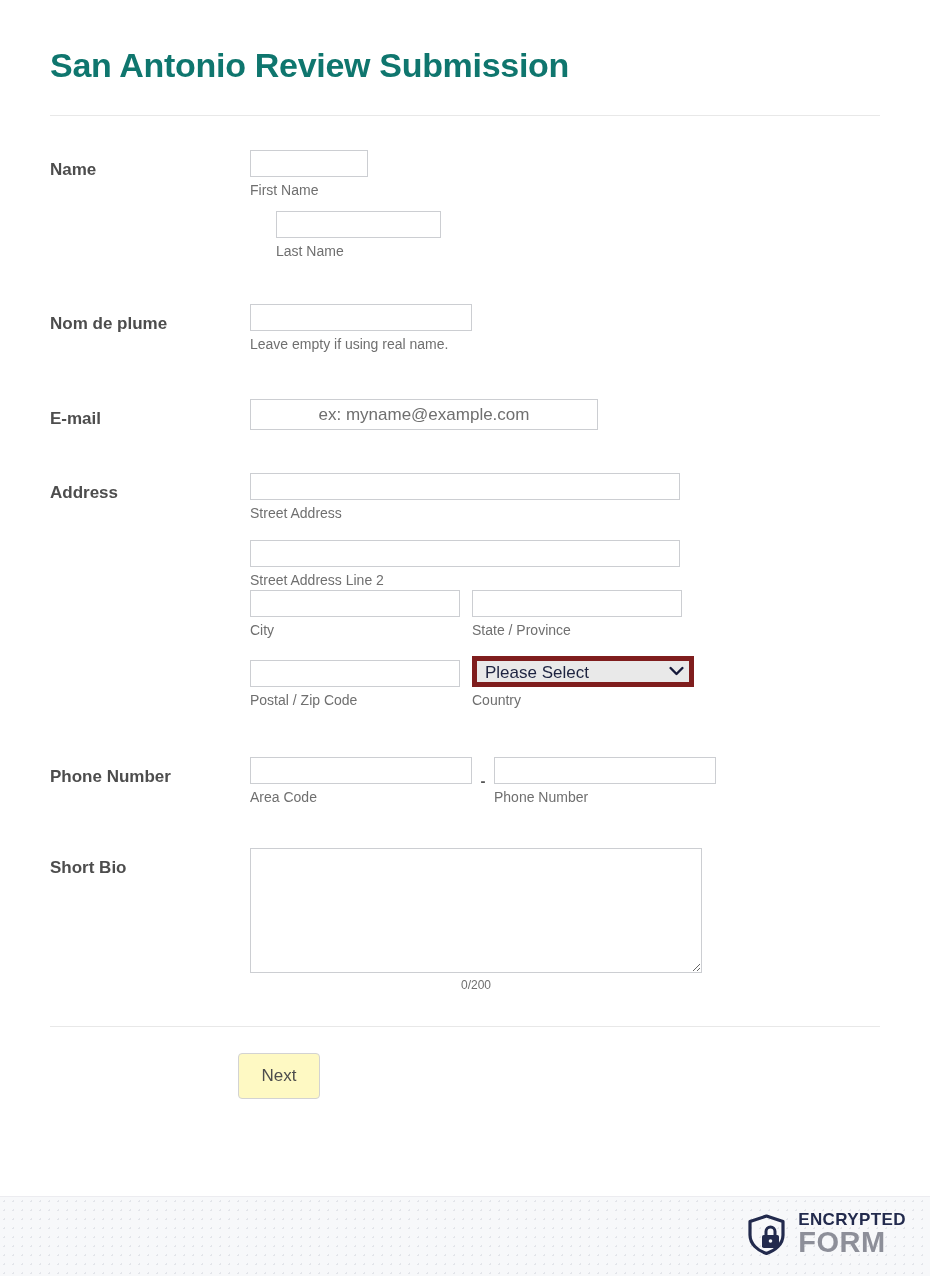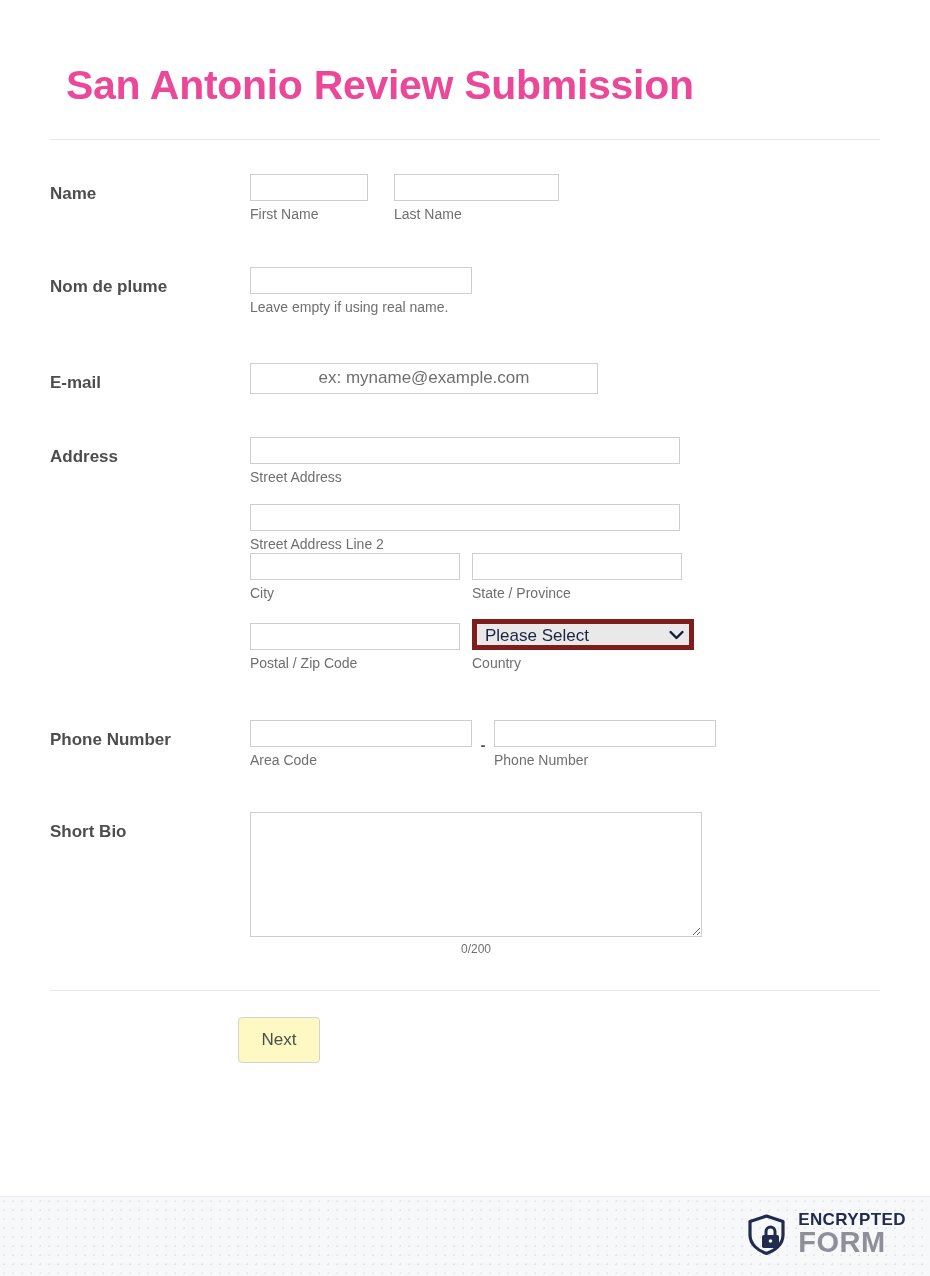--- a/index.html
+++ b/index.html
@@ -20,26 +20,26 @@
   .form-area {
     position: absolute;
     top: 0; left: 0; right: 0;
     height: 1196px;
     background: #fff;
   }
   .form-inner {
     padding: 0 50px;
   }
   h1.form-title {
-    margin: 16px;
+    margin: 0;
     padding: 44px 0 0 0;
-    font-size: 41px;
+    font-size: 34px;
     font-weight: bold;
     letter-spacing: -0.3px;
-    color: #ec4899;
+    color: #0f766e;
     line-height: 1.25;
   }
   .title-rule {
     margin-top: 28px;
     height: 1px;
     background: #e8e8e8;
   }
   .field-row {
     display: flex;
     align-items: flex-start;
@@ -73,21 +73,21 @@
     font-size: 17px;
     padding: 2px 8px;
   }
   .txt.big::placeholder { color: #6f6f6f; opacity: 1; }
   .sub {
     font-size: 14px;
     color: #6f6f6f;
     margin-top: 4px;
     line-height: 1.3;
   }
-  .inline-pair { display: flex; gap: 0; }
+  .inline-pair { display: flex; gap: 12px; flex-direction: column; }
   .col { }
   .name-first { width: 118px; }
   .name-last  { width: 165px; }
   .gap-26 { margin-left: 26px; }
 
   .w-222 { width: 222px; }
   .w-348 { width: 348px; text-align: center; }
   .w-430 { width: 430px; }
 
   .addr-block { margin-top: 0; }

